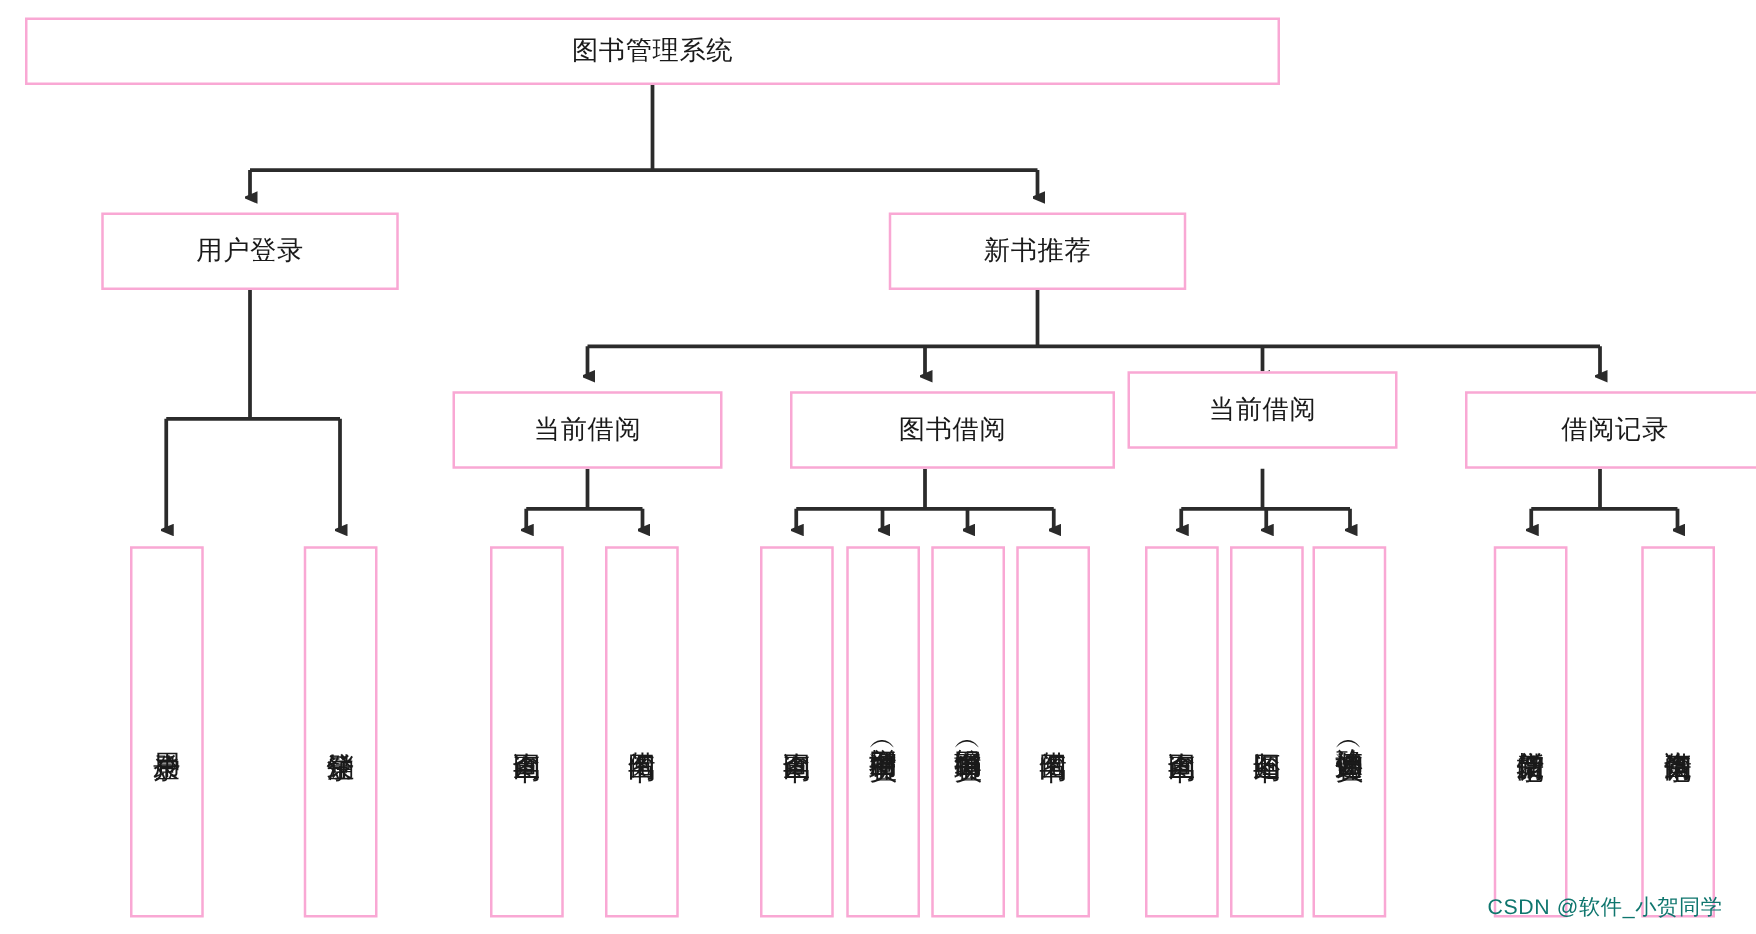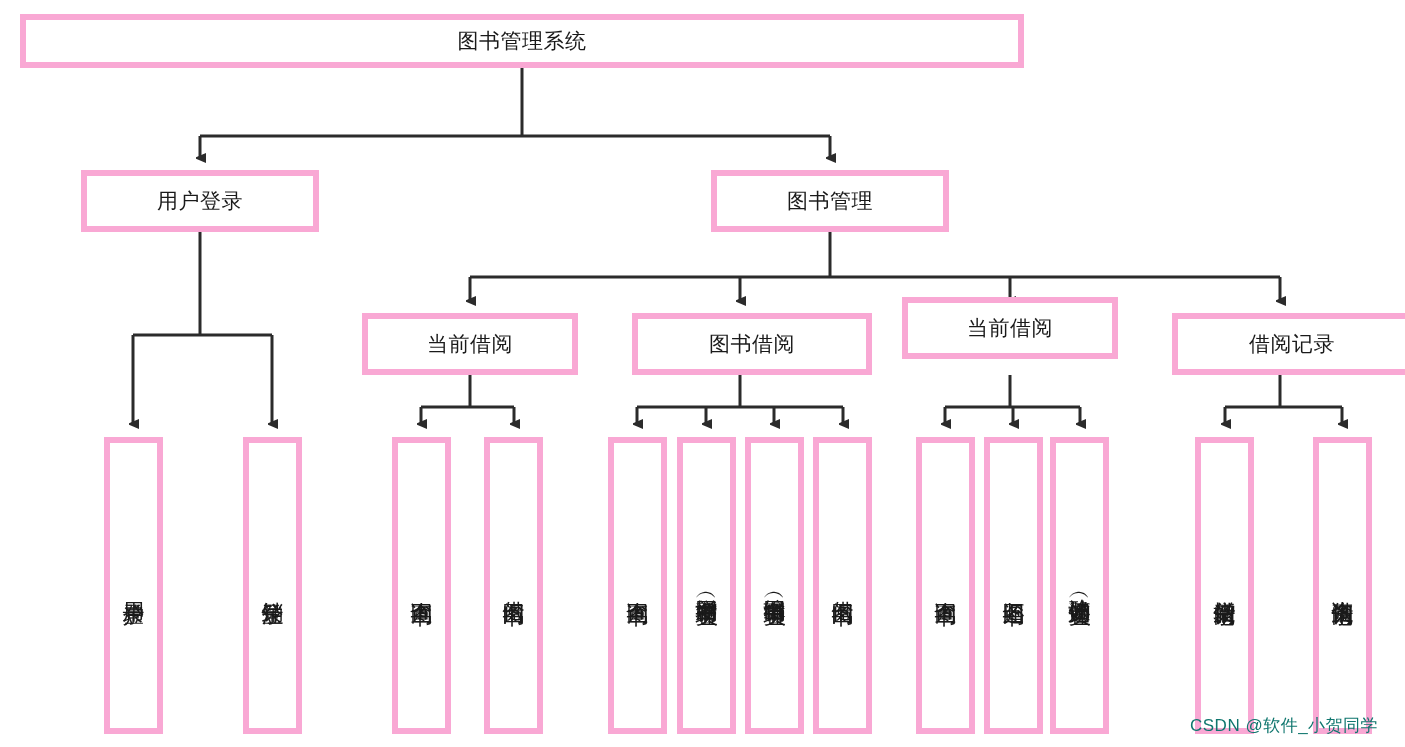--- a/index.html
+++ b/index.html
@@ -22,21 +22,21 @@
     left: 0;
     top: 0;
     width: 1405px;
     height: 747px;
     pointer-events: none;
   }
   .node {
     position: absolute;
     box-sizing: border-box;
     background: #ffffff;
-    border: 6px solid #f9a8d4;
+    border: 2px solid #f9a8d4;
     display: flex;
     align-items: center;
     justify-content: center;
     color: #1a1a1a;
     text-align: center;
   }
   .node .label {
     display: block;
     line-height: 1.05;
     letter-spacing: 0.5px;
@@ -123,27 +123,27 @@
   </svg>
 
   <div class="node horiz" style="left:20px; top:14px; width:1004px; height:54px;">
     <span class="label">图书管理系统</span>
   </div>
 
   <div class="node horiz" style="left:81px; top:170px; width:238px; height:62px;">
     <span class="label">用户登录</span>
   </div>
   <div class="node horiz" style="left:711px; top:170px; width:238px; height:62px;">
-    <span class="label">图书管理</span>
+    <span class="label">新书推荐</span>
   </div>
 
   <div class="node horiz" style="left:362px; top:313px; width:216px; height:62px;">
     <span class="label">当前借阅</span>
   </div>
-  <div class="node horiz" style="left:632px; top:313px; width:240px; height:62px;">
+  <div class="node horiz" style="left:632px; top:313px; width:260px; height:62px;">
     <span class="label">图书借阅</span>
   </div>
   <div class="node horiz" style="left:902px; top:297px; width:216px; height:62px;">
     <span class="label">当前借阅</span>
   </div>
   <div class="node horiz" style="left:1172px; top:313px; width:240px; height:62px;text-align:center;">
     <span class="label">借阅记录</span>
   </div>
 
   <div class="node vert" style="left:104px; top:437px; width:59px; height:297px;">

